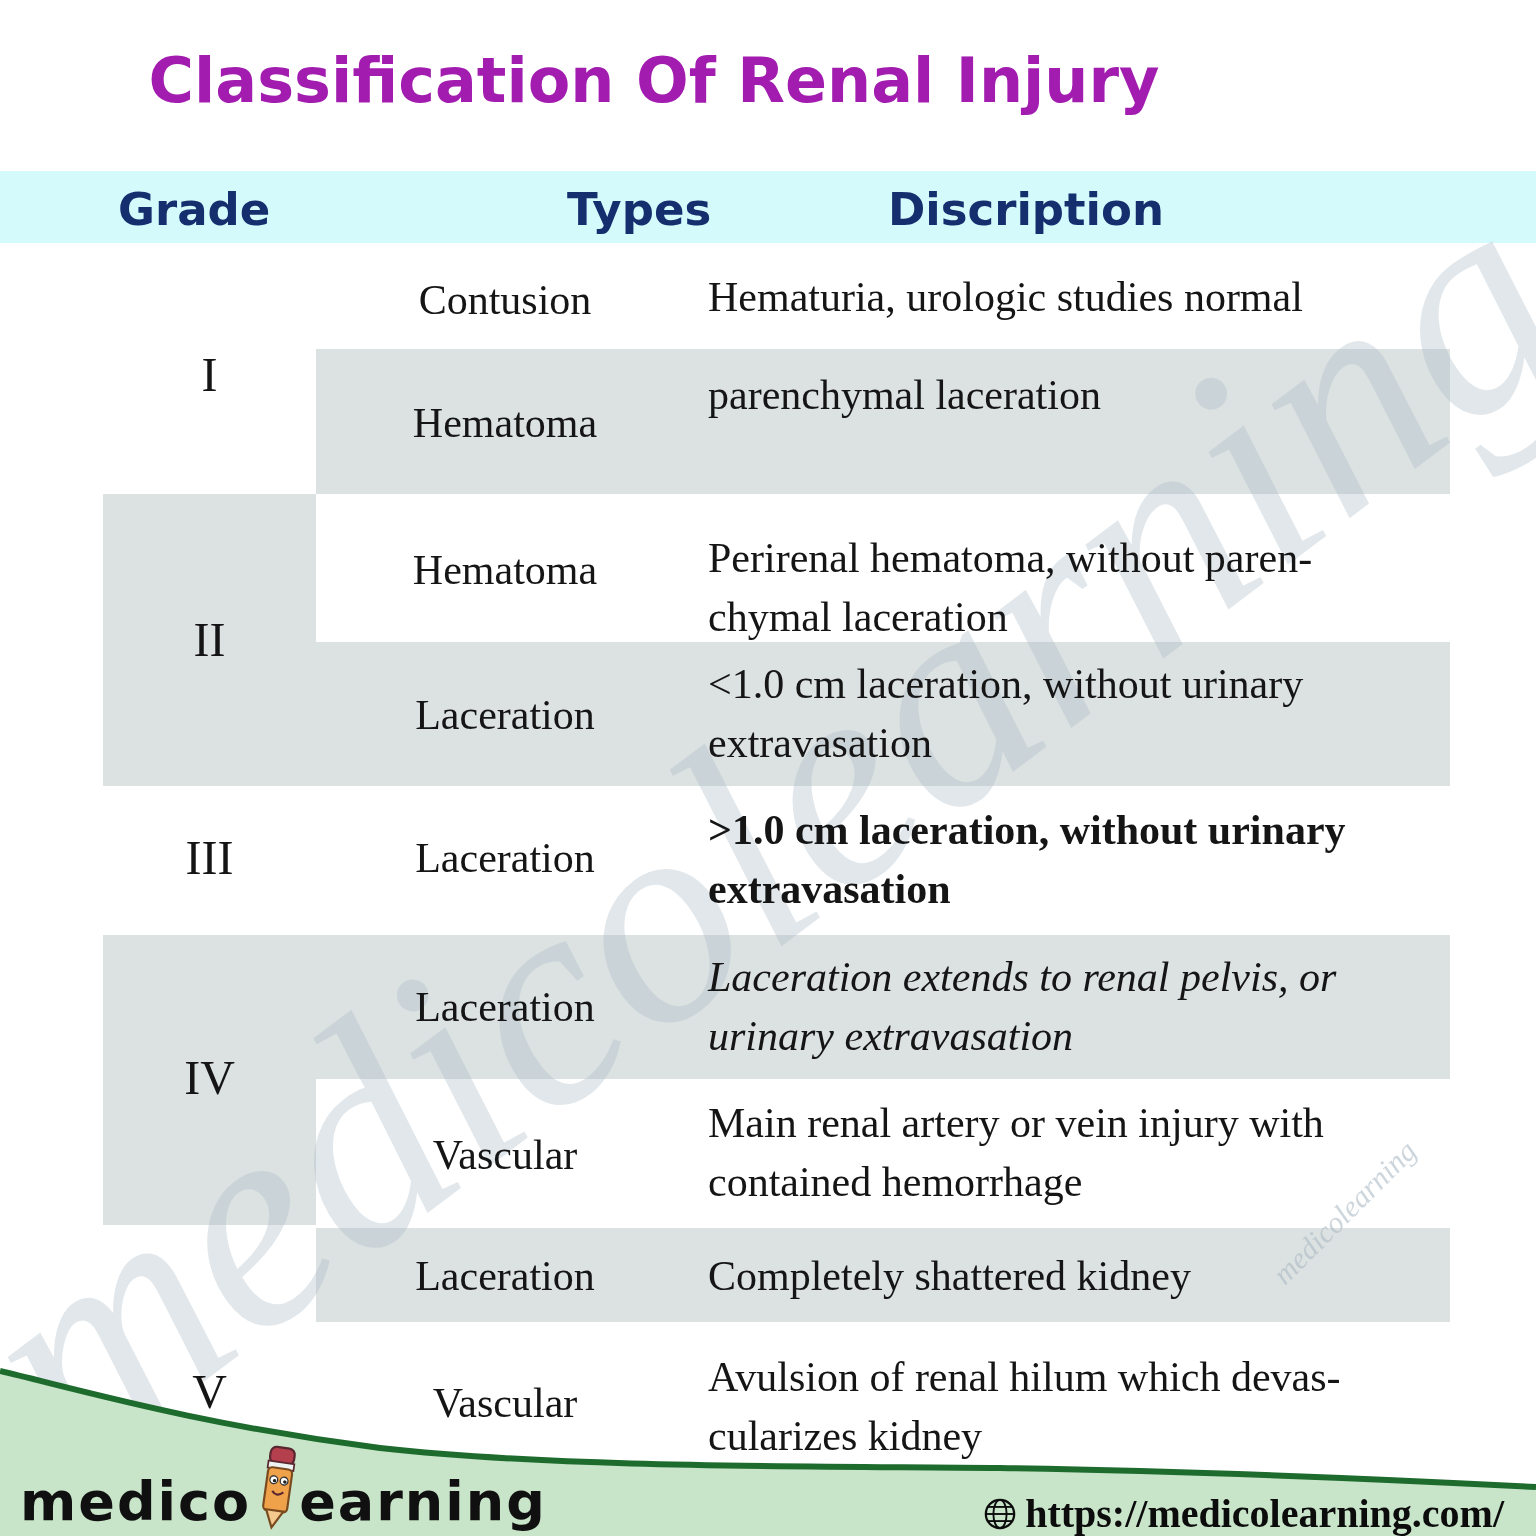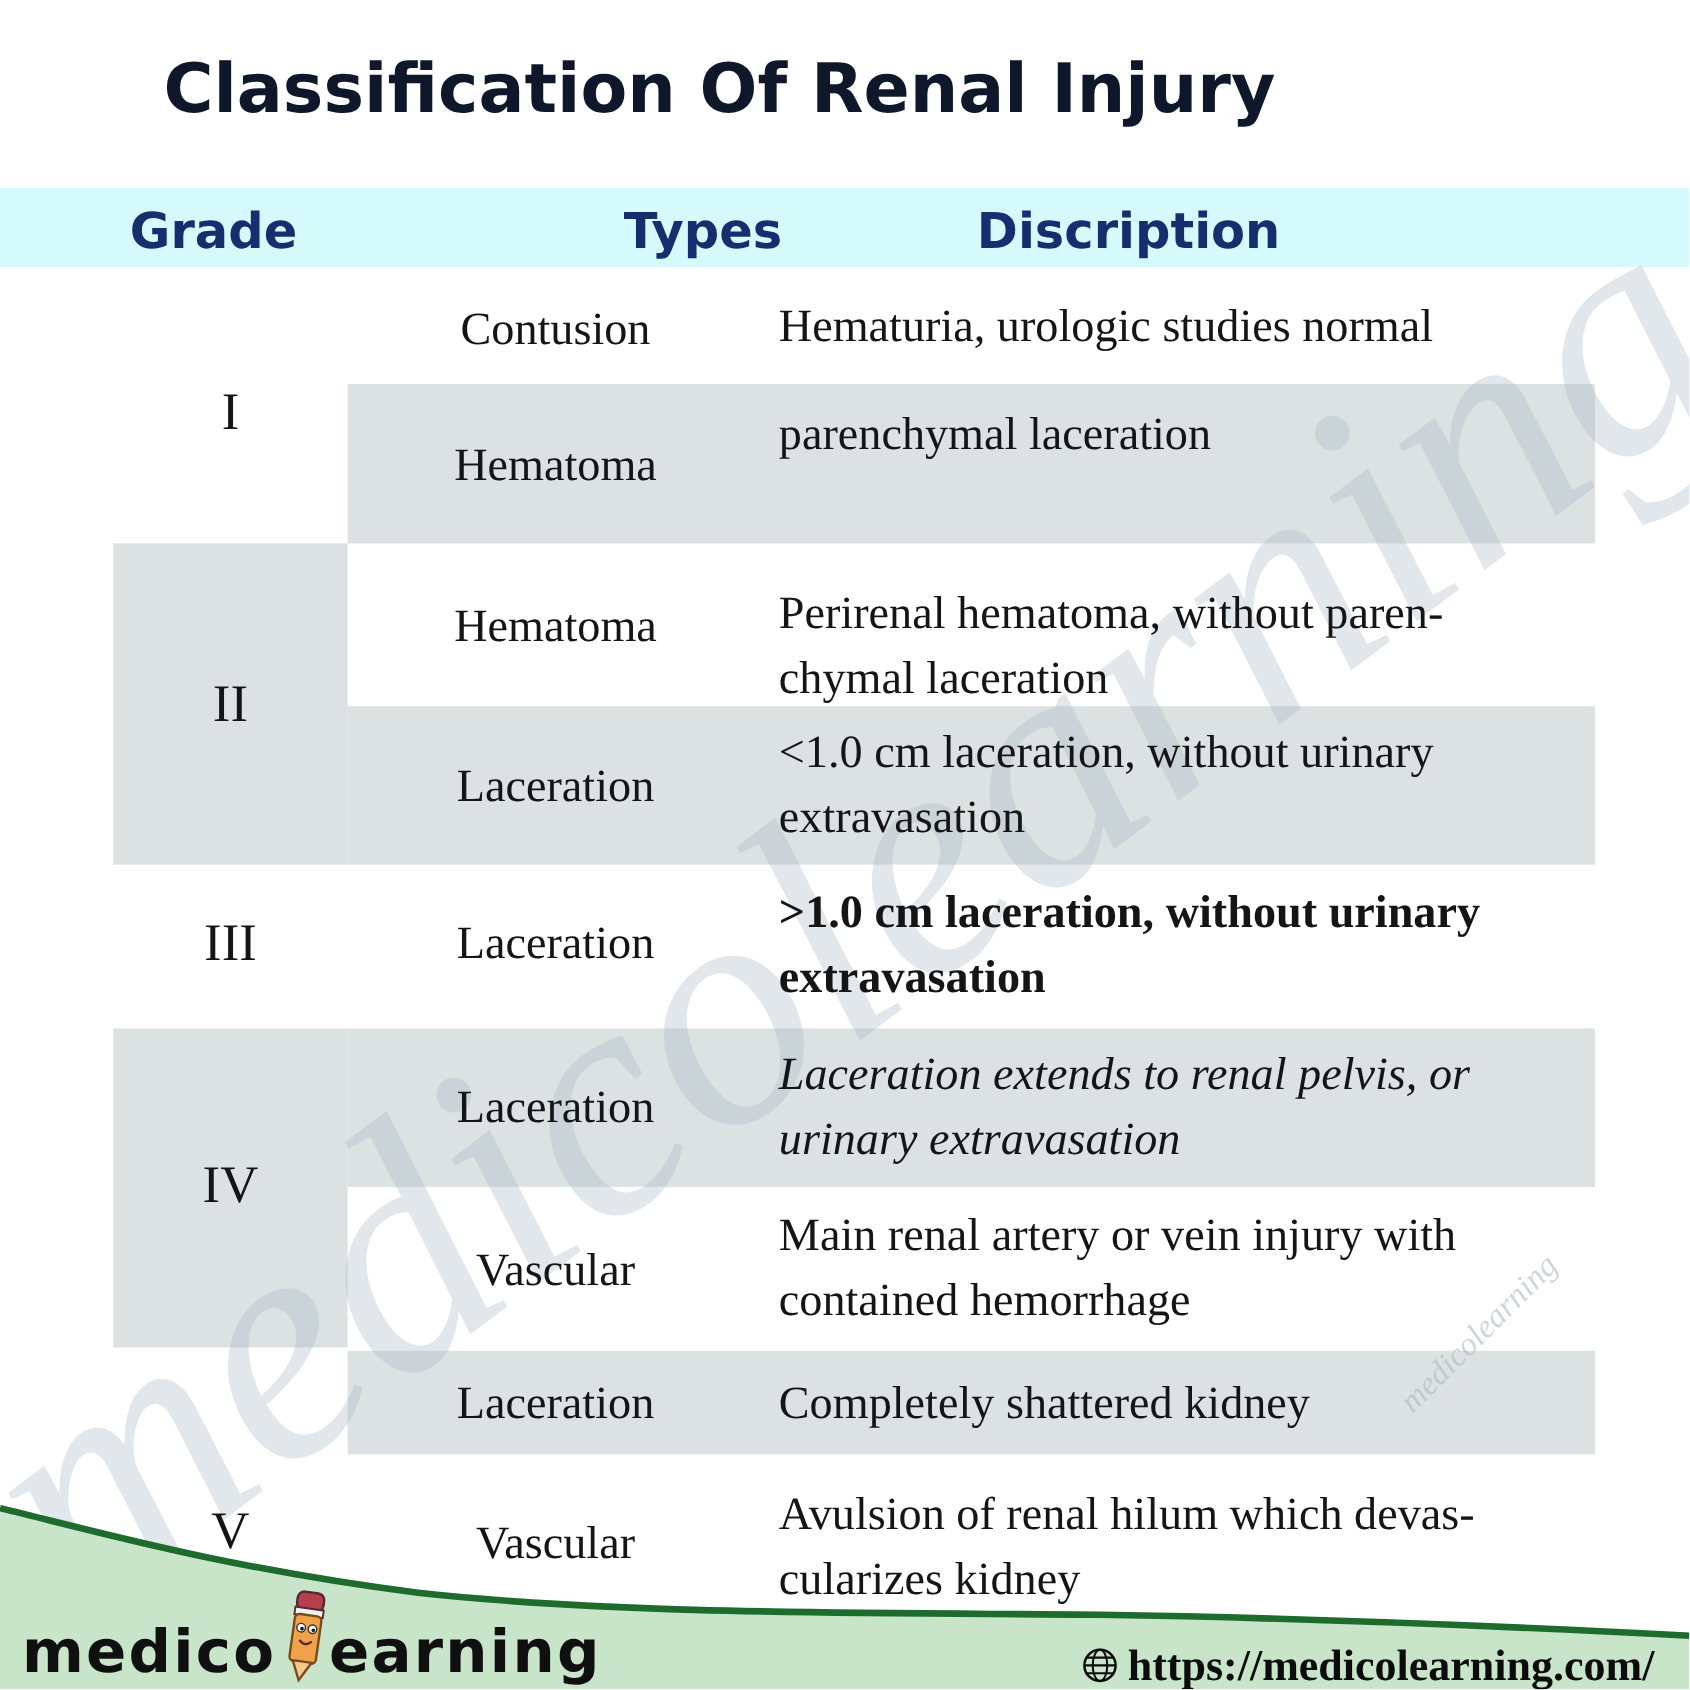--- a/index.html
+++ b/index.html
@@ -12,21 +12,21 @@
   .bg    { z-index:1; }
   .wm    { z-index:2; }
   .foot  { z-index:3; }
   .txt   { z-index:4; }
 
   
   .header-band { position:absolute; left:0; top:171px; width:1536px; height:72px; background:#d4fafc; }
   .page-title {
     position:absolute; left:0; top:44px; width:1308px; text-align:center;
     font-family:"DejaVu Sans", sans-serif; font-weight:bold; font-size:62px;
-    color:#0f172a; letter-spacing:0px;
+    color:#a21caf; letter-spacing:0px;
   }
   .hdr {
     position:absolute; top:183px;
     font-family:"DejaVu Sans", sans-serif; font-weight:bold; font-size:45px;
     color:#152e6e;
   }
   .hdr-grade { left:118px; }
   .hdr-types { left:567px; }
   .hdr-desc  { left:888px; }
 

